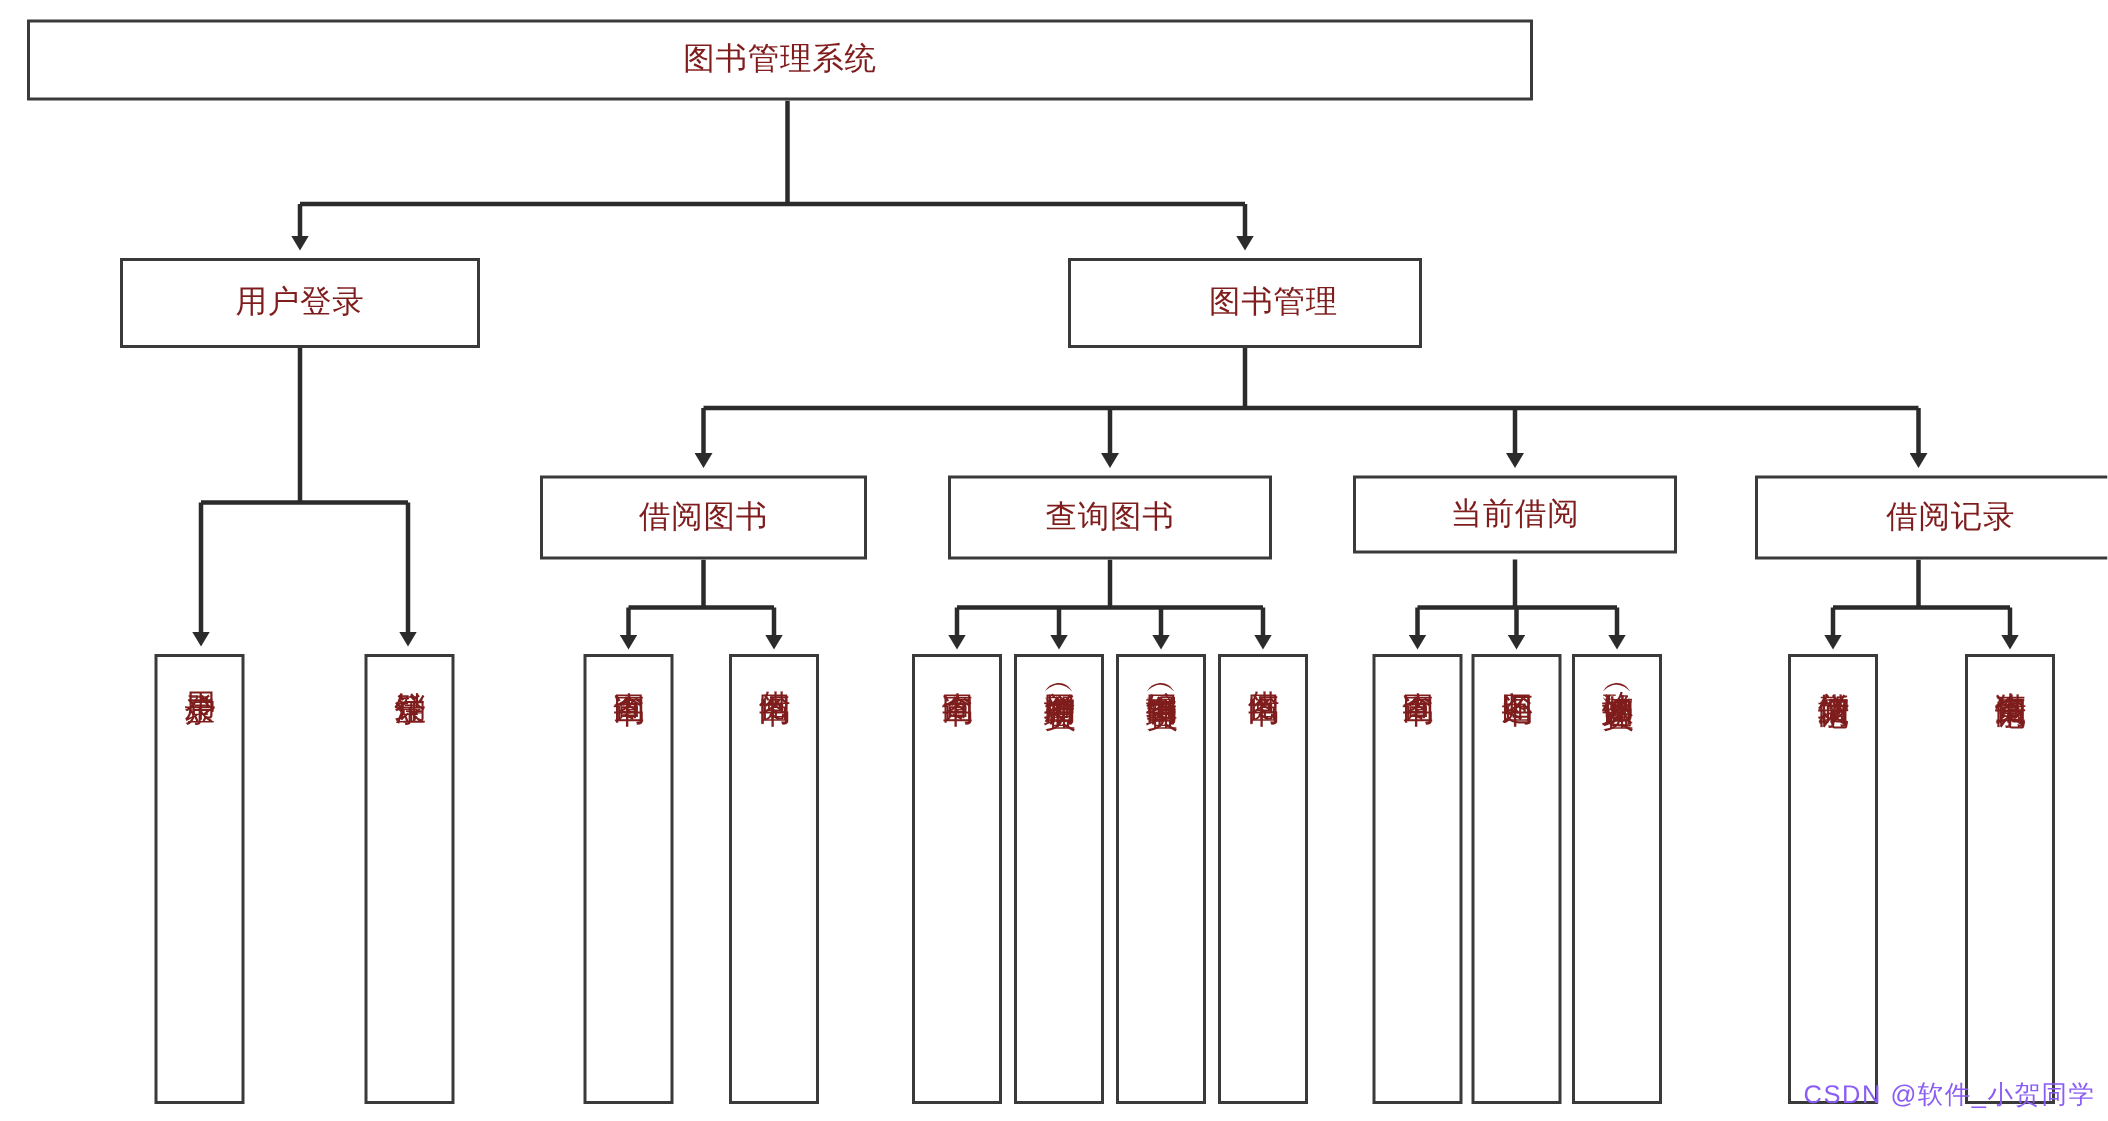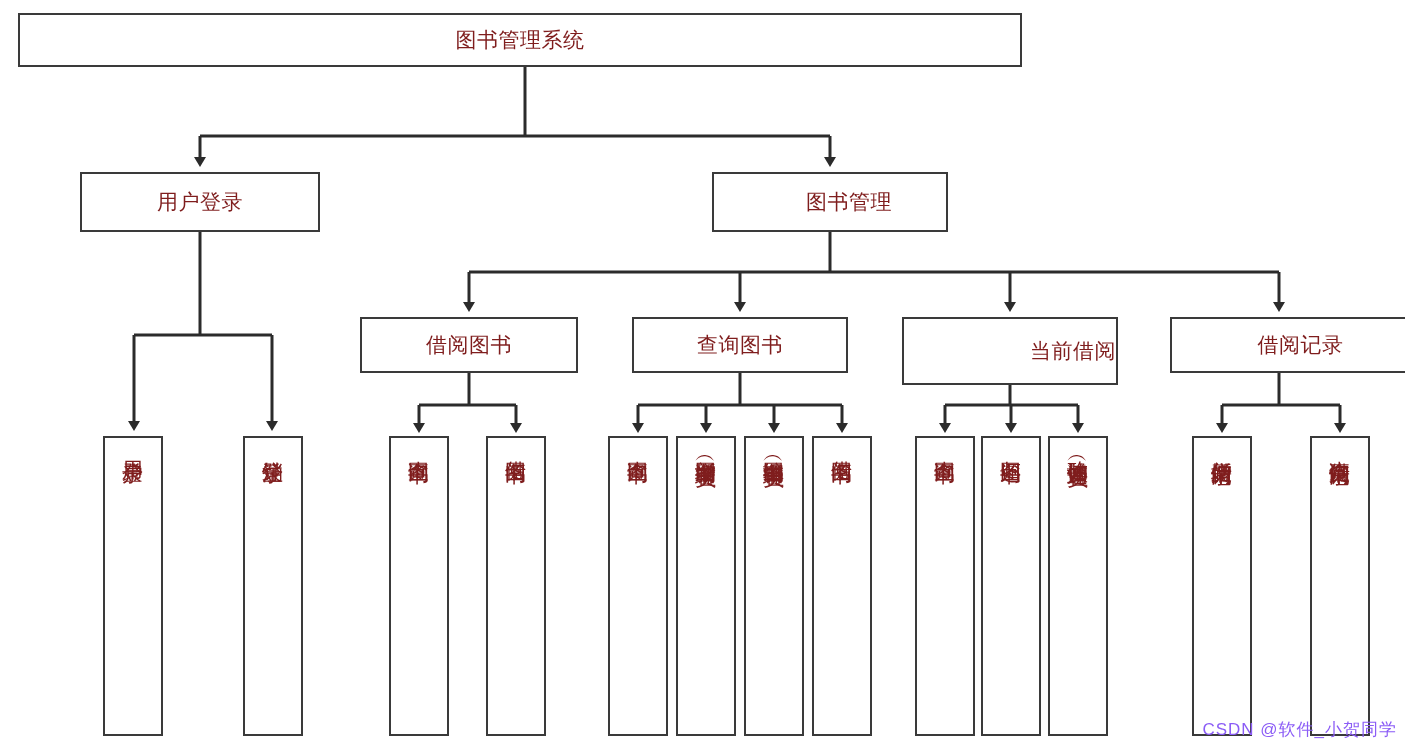--- a/index.html
+++ b/index.html
@@ -137,21 +137,21 @@
   <div class="node h" style="left:712px; top:172px; width:236px; height:60px;padding-left:38px;">
     <span class="node-label">图书管理</span>
   </div>
 
   <div class="node h" style="left:360px; top:317px; width:218px; height:56px;">
     <span class="node-label">借阅图书</span>
   </div>
   <div class="node h" style="left:632px; top:317px; width:216px; height:56px;">
     <span class="node-label">查询图书</span>
   </div>
-  <div class="node h" style="left:902px; top:317px; width:216px; height:68px;justify-content:flex-end;">
+  <div class="node h" style="left:902px; top:317px; width:216px; height:52px;">
     <span class="node-label">当前借阅</span>
   </div>
   <div class="node h" style="left:1170px; top:317px; width:261px; height:56px;">
     <span class="node-label">借阅记录</span>
   </div>
 
   <div class="node v" style="left:103px; top:436px; width:60px; height:300px;">
     <span class="node-label">用户登录</span>
   </div>
   <div class="node v" style="left:243px; top:436px; width:60px; height:300px;">

